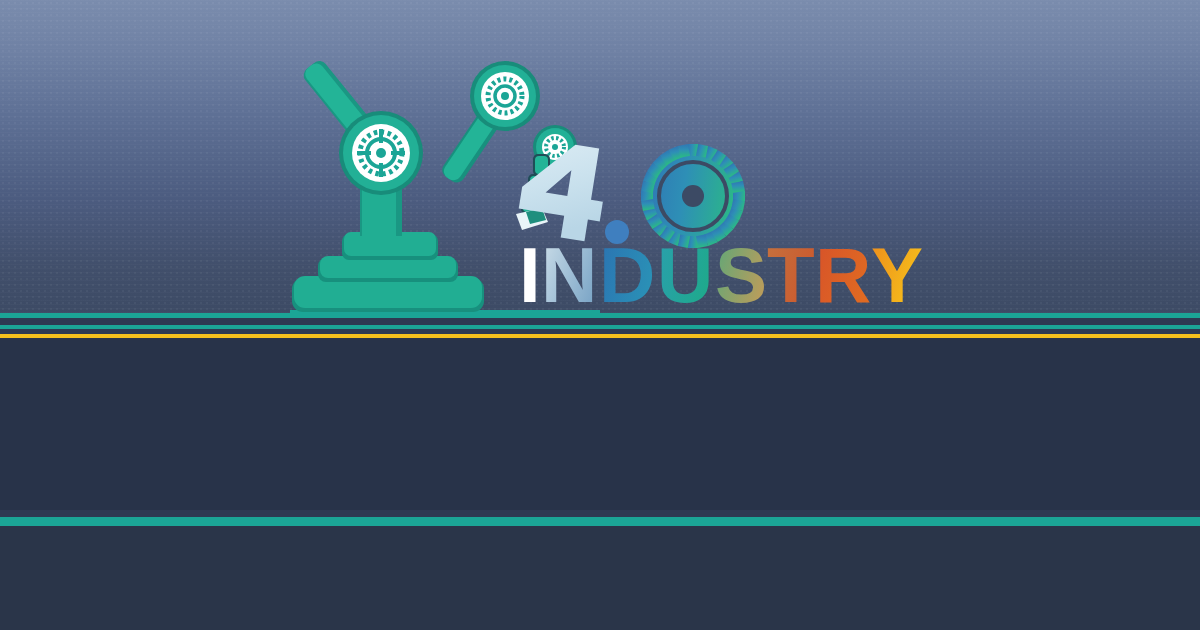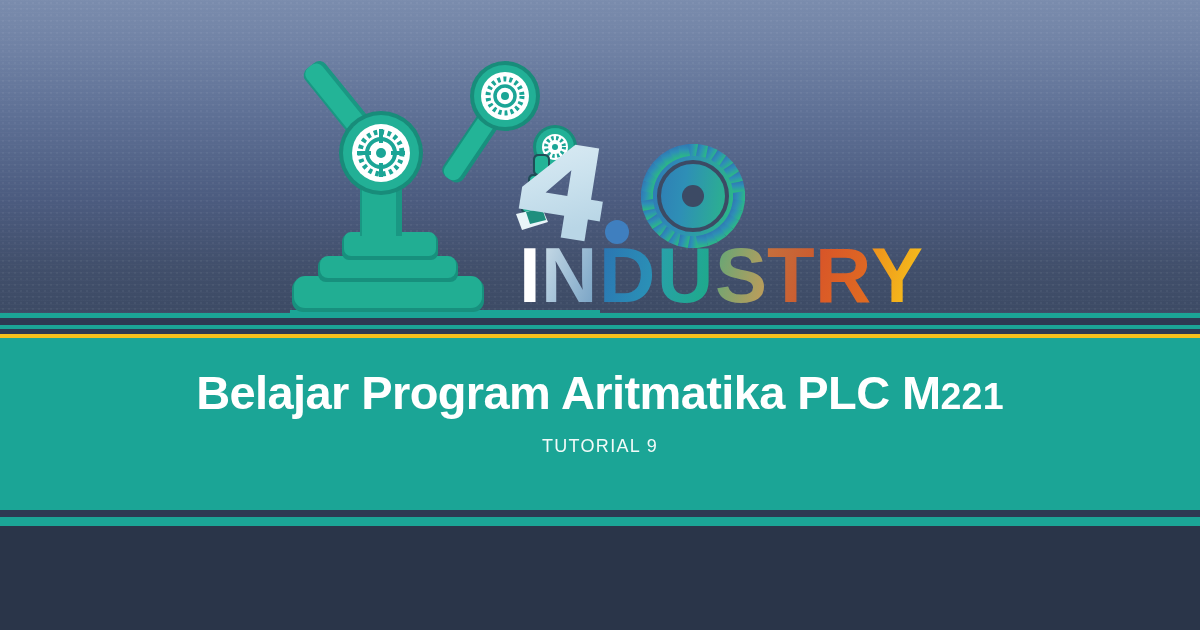--- a/index.html
+++ b/index.html
@@ -344,22 +344,18 @@
       </svg>
     </div>
   </div>
 
   <div class="stripe" id="s1"></div>
   <div class="stripe" id="s2"></div>
   <div class="stripe" id="s3"></div>
   <div class="stripe" id="s4"></div>
   <div class="stripe" id="s5"></div>
 
-  <div id="band">
-    <div id="title"><span>Belajar Program Aritmatika PLC M</span><span class="sc">221</span></div>
-    <div id="subtitle">TUTORIAL 9</div>
-  </div>
 
   <div class="stripe" id="b1"></div>
   <div class="stripe" id="b2"></div>
   <div id="footer"></div>
 
 </div>
 
 </body></html>

